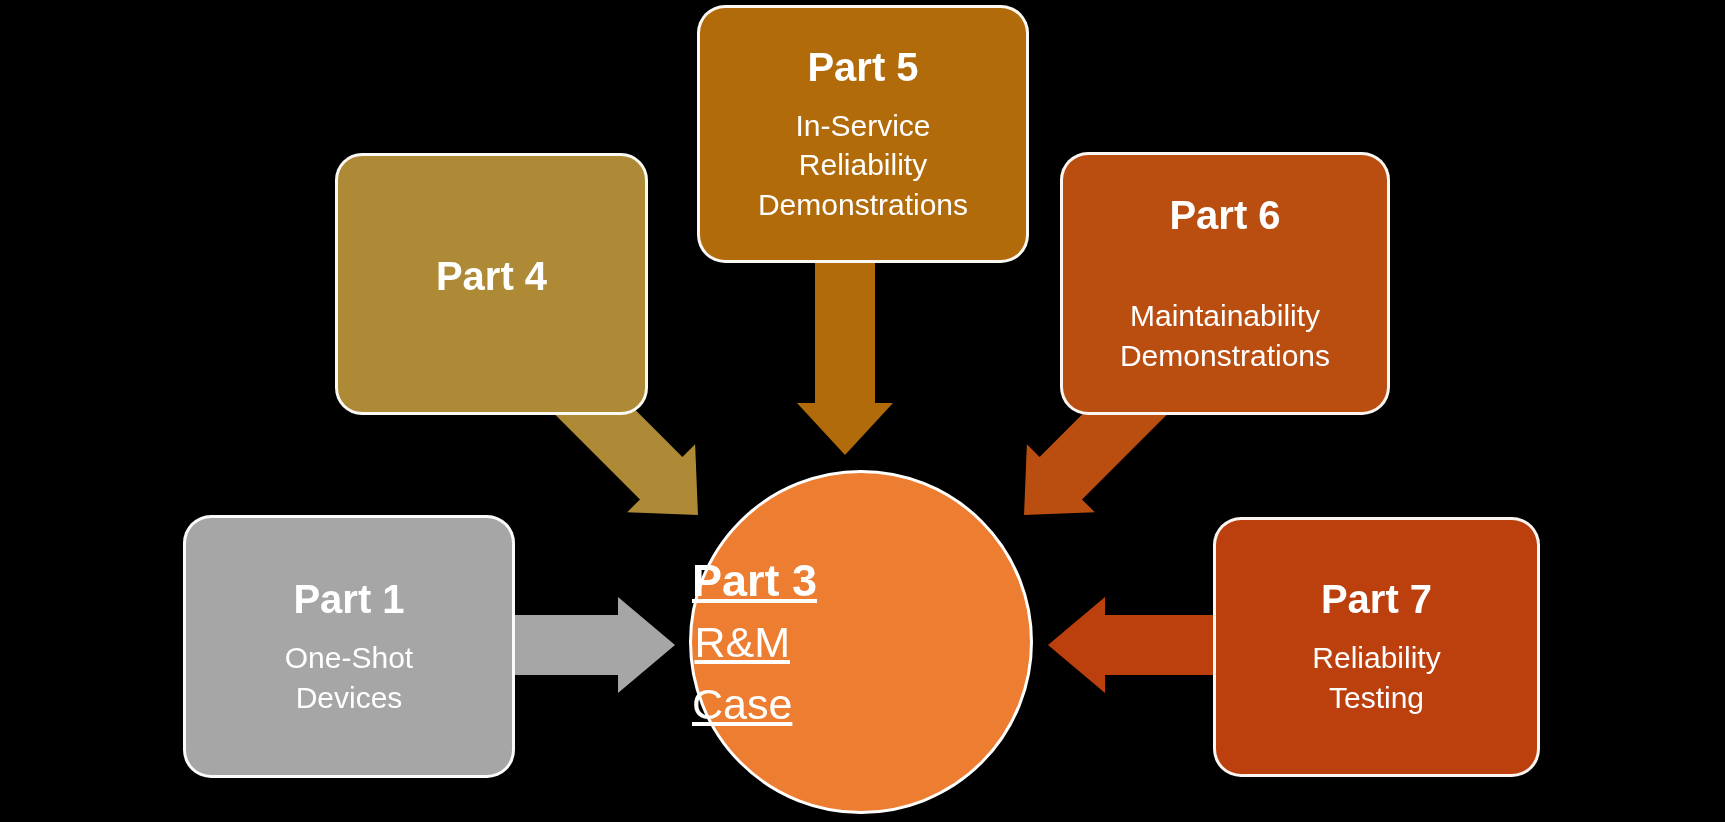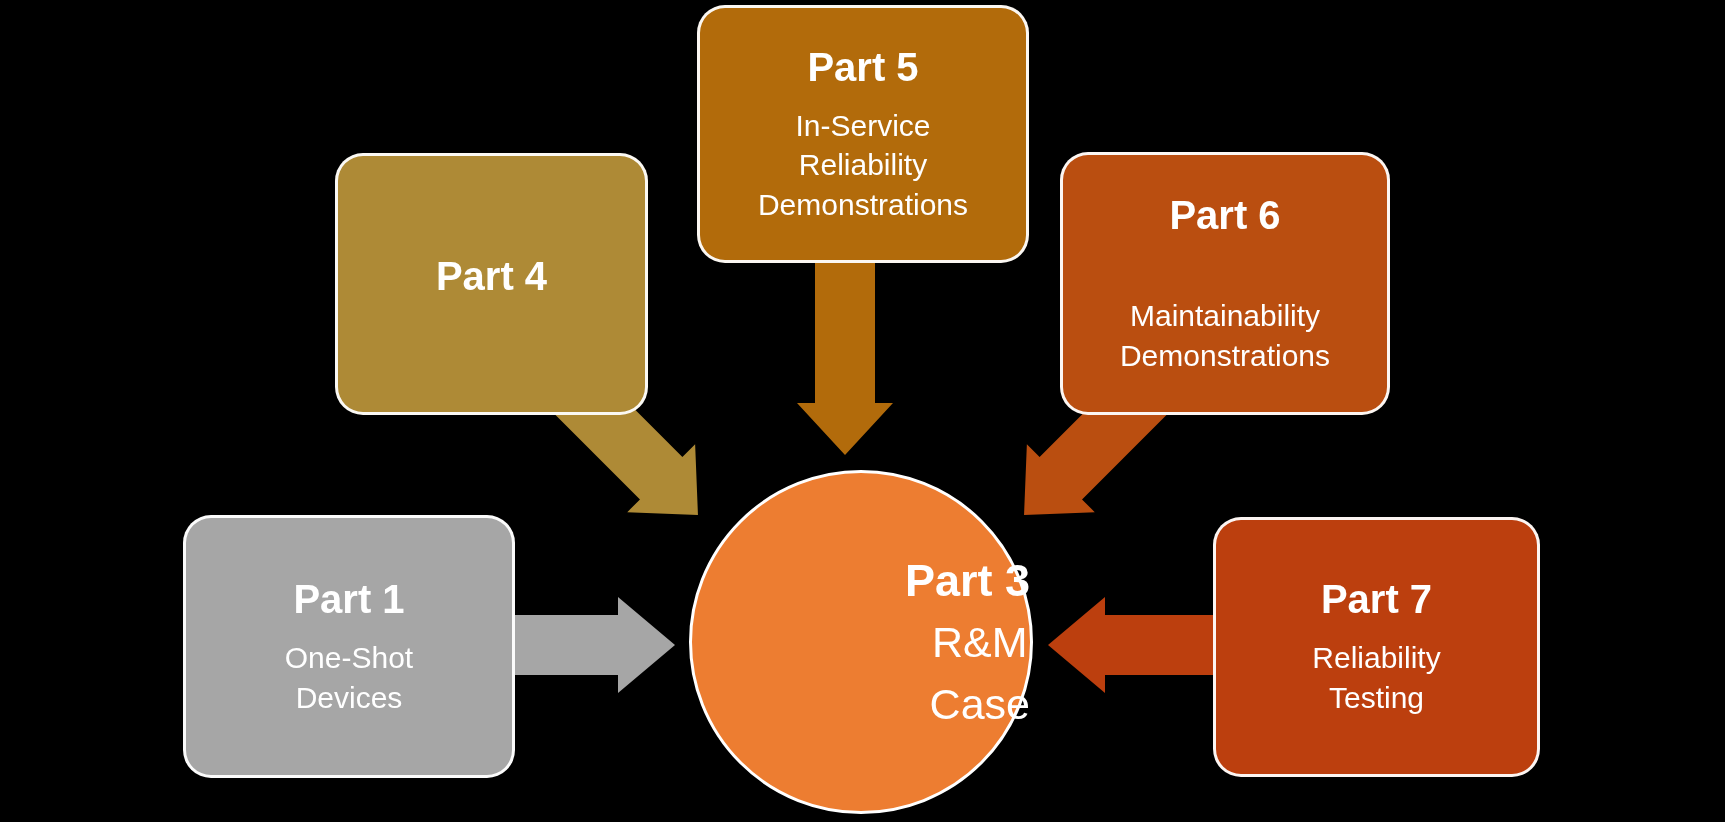--- a/index.html
+++ b/index.html
@@ -57,23 +57,24 @@
     z-index: 3;
     left: 689px;
     top: 470px;
     width: 344px;
     height: 344px;
     box-sizing: border-box;
     border-radius: 50%;
     border: 3px solid #ffffff;
     display: flex;
     flex-direction: column;
-    align-items: flex-end;
+    align-items: flex-start;
     justify-content: center;
     text-align: center;
+    text-decoration: underline;
   }
   .circle-title {
     font-weight: bold;
     font-size: 45px;
     line-height: 1.4;
   }
   .circle-body {
     font-size: 43px;
     line-height: 1.42;
     white-space: pre-line;
@@ -106,21 +107,21 @@
       <polygon points="0,-30 113,-30 113,-48 170,0 113,48 113,30 0,30" fill="#BC3F0E"></polygon>
     </g>
   </svg>
 
   <div class="node node-p1" style="background: rgb(166, 166, 166);">
     <div class="node-title">Part 1</div>
     <div class="node-body">One-Shot
 Devices</div>
   </div>
 
-  <div class="node node-p4" style="background: rgb(174, 138, 54);">
+  <div class="node node-p4" style="background: rgb(174, 138, 54); border-radius: 27px;">
     <div class="node-title">Part 4</div>
   </div>
 
   <div class="node node-p5" style="background: rgb(178, 107, 11);">
     <div class="node-title">Part 5</div>
     <div class="node-body">In-Service
 Reliability
 Demonstrations</div>
   </div>
 

